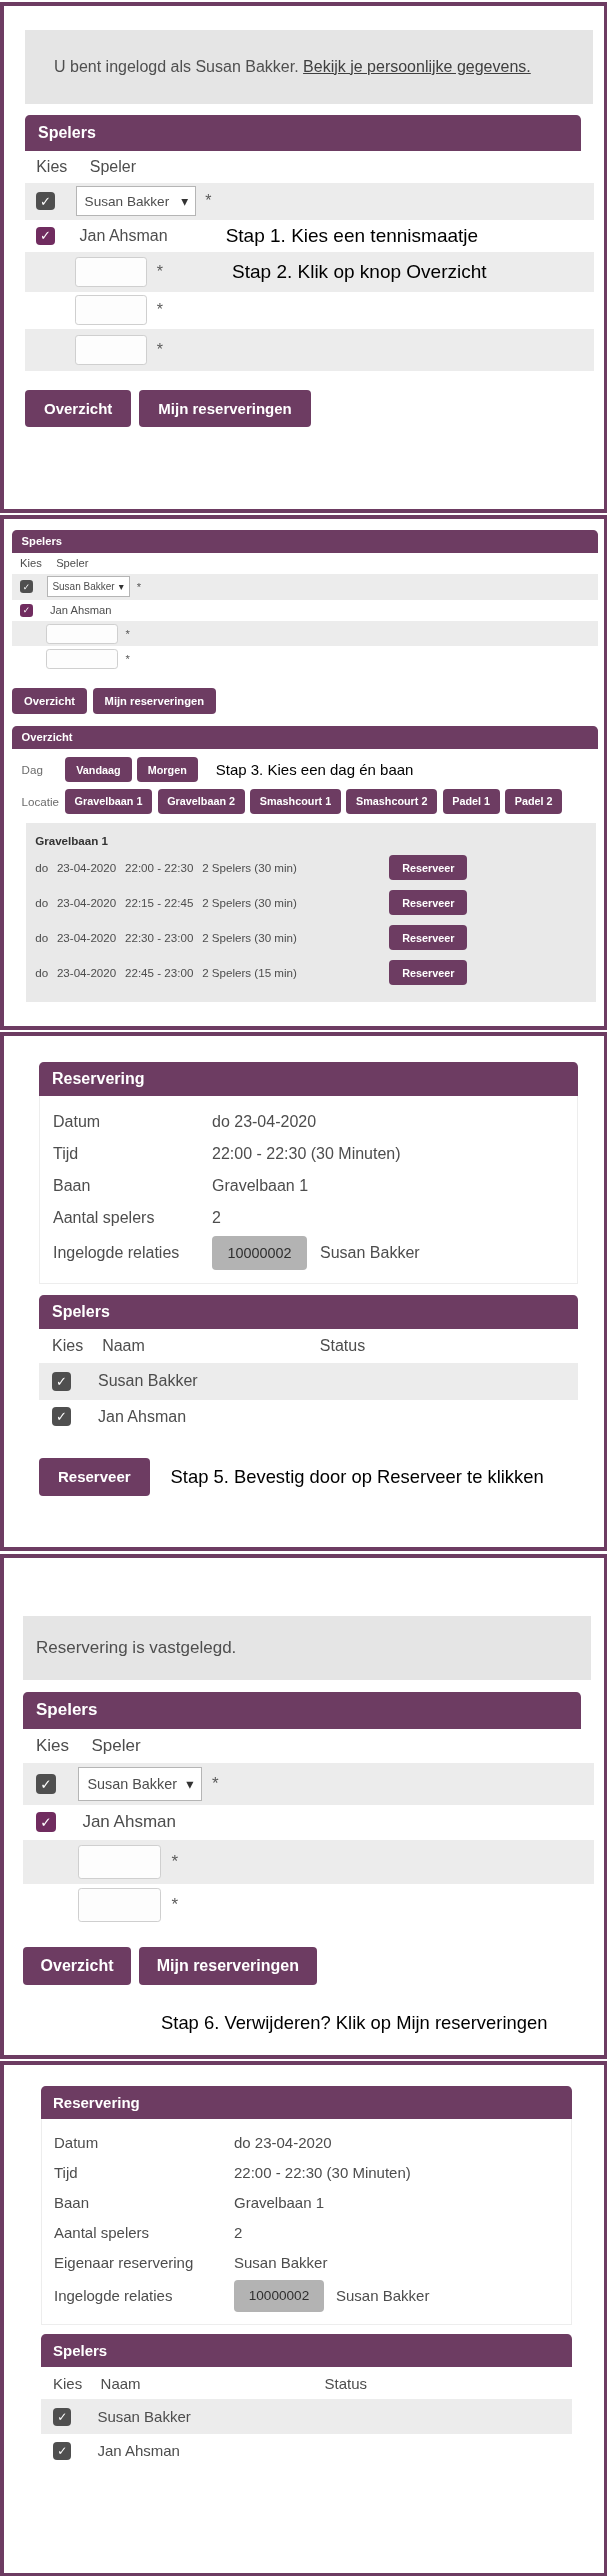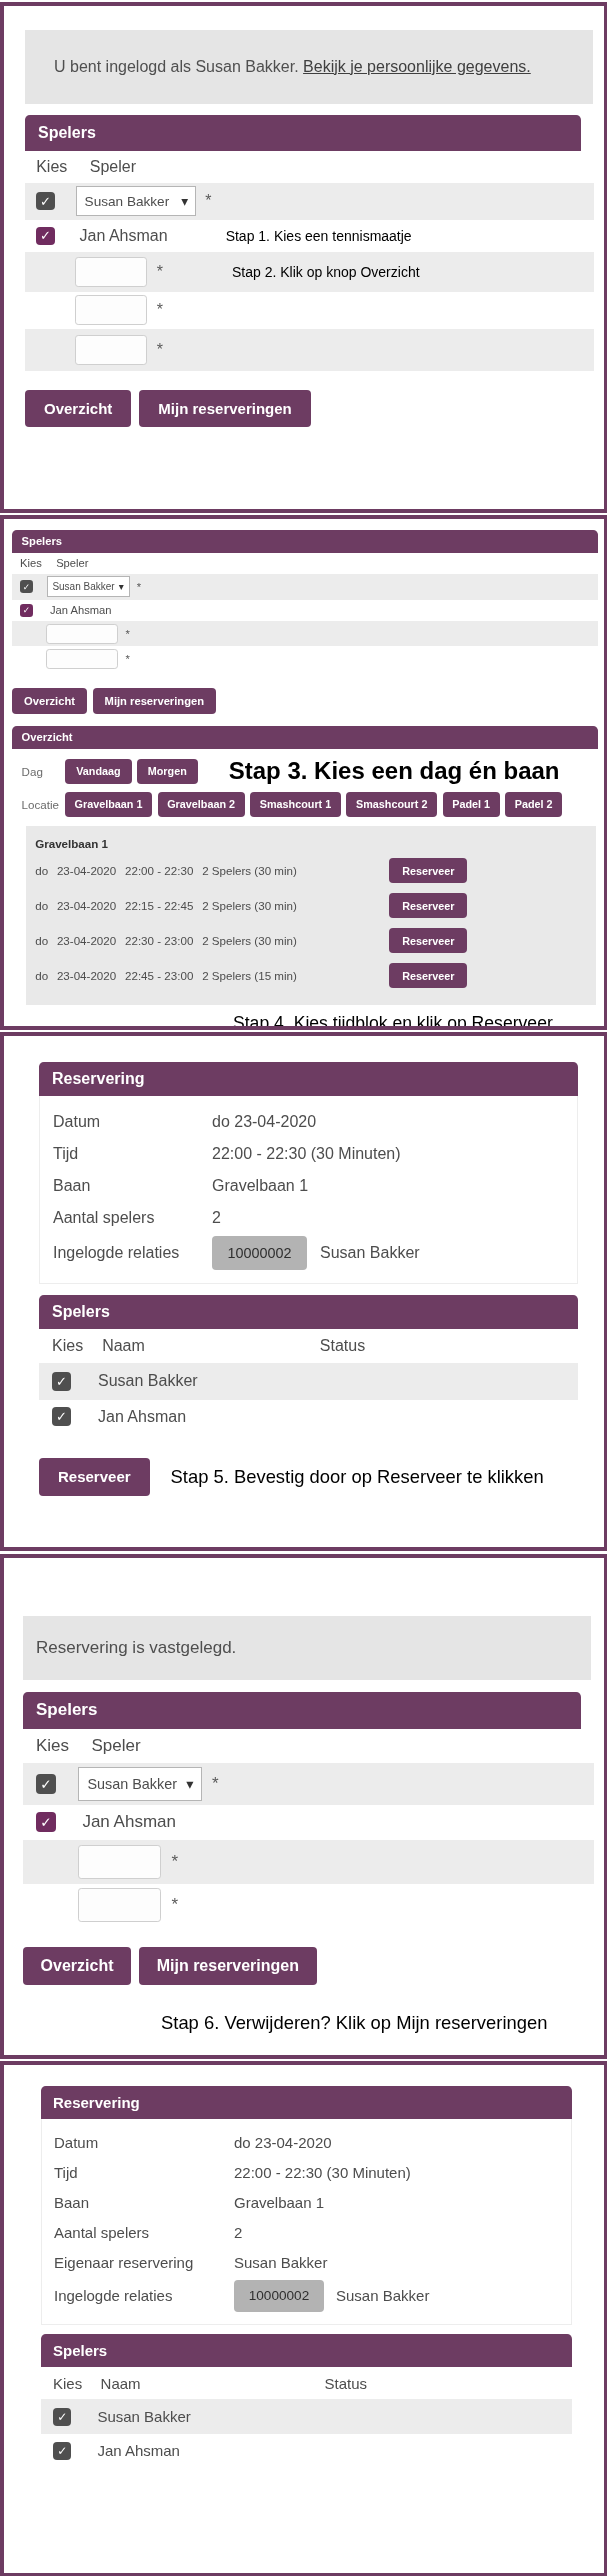--- a/index.html
+++ b/index.html
@@ -64,21 +64,21 @@
   .p1 .r-susan { height: 37px; }
   .p1 .r-jan { height: 32px; }
   .p1 .r-in1 { height: 40px; }
   .p1 .r-in2 { height: 37px; }
   .p1 .r-in3 { height: 42px; }
   .p1 .cb { width: 18.4px; height: 18.4px; font-size: 13px; }
   .p1 .select { width: 120px; height: 30px; font-size: 13.6px; padding: 0 6.4px 0 8px; margin-left: 21px; }
   .p1 .inputbox { width: 72px; height: 30px; margin-left: 39px; }
   .p1 .star { margin-left: 9.6px; font-size: 16px; }
   .p1 .name { margin-left: 25px; }
-  .p1 .step { font-size: 14px; }
+  .p1 .step { font-size: 19px; }
   .p1 .step-1 { margin-left: 58px; }
   .p1 .step-2 { margin-left: 69px; }
   .p1 .btnrow { margin-top: 19px; display: flex; gap: 8px; }
   .p1 .btn { height: 37px; font-size: 15px; padding: 0 19px; }
 
   
   .p2 { height: 515px; padding: 11.2px 6.4px 0 8px; font-size: 11.2px; }
   .p2 .bar { height: 22.4px; font-size: 11.2px; padding-left: 9.6px; }
   .p2 .cols { display: flex; height: 21px; align-items: center; padding-left: 8px; }
   .p2 .cols .c2 { margin-left: 14.4px; }
@@ -90,21 +90,21 @@
   .p2 .select { width: 83px; height: 21px; font-size: 10px; padding: 0 4.8px; margin-left: 13.6px; }
   .p2 .inputbox { width: 72px; height: 20px; margin-left: 26.4px; }
   .p2 .star { margin-left: 7.2px; }
   .p2 .name { margin-left: 17px; }
   .p2 .btnrow { margin-top: 17px; display: flex; gap: 5.6px; }
   .p2 .btn-sm { height: 26px; font-size: 11.2px; padding: 0 12px; }
   .p2 .bar-overzicht { margin-top: 12px; }
   .p2 .dagrow { margin-top: 8.8px; display: flex; align-items: center; }
   .p2 .dagrow .lbl, .p2 .locrow .lbl { width: 53px; padding-left: 9.6px; font-size: 11.6px; }
   .p2 .btn-day { height: 25px; font-size: 10.8px; padding: 0 11.2px; margin-right: 4.8px; }
-  .p2 .step-3 { font-size: 24px; margin-left: 26px; font-weight: bold; }
+  .p2 .step-3 { font-size: 15px; margin-left: 13px; }
   .p2 .locrow { margin-top: 6.4px; display: flex; align-items: center; }
   .p2 .btn-court { height: 25px; font-size: 10.8px; padding: 0 9.6px; margin-right: 5.6px; }
   .p2 .block { background: #e9e9e9; margin-top: 9.6px; margin-left: 13.6px; margin-right: 1.6px; padding: 8px 9.6px 11.2px 9.6px; }
   .p2 .block-title { font-weight: bold; color: #333; font-size: 11.6px; height: 19px; display: flex; align-items: center; }
   .p2 .slot { display: flex; align-items: center; height: 35px; }
   .p2 .slot-text { display: flex; gap: 8.8px; color: #4d4d4d; font-size: 11.6px; width: 354px; }
   .p2 .btn-res { height: 25px; font-size: 10.8px; padding: 0 13px; }
   .p2 .step-4 { font-size: 17.6px; margin-top: 8px; margin-left: 221px; }
 
   
@@ -310,21 +310,20 @@
     <div class="slot">
       <span class="slot-text">
         <span>do</span>
         <span>23-04-2020</span>
         <span>22:45 - 23:00</span>
         <span>2 Spelers (15 min)</span>
       </span>
       <button class="btn btn-res">Reserveer</button>
     </div>
   </div>
-  <div class="step step-4">Stap 4. Kies tijdblok en klik op Reserveer</div>
 </div>
 
 <div class="gap"></div>
 
 <div class="panel p3">
   <div class="bar">
     <span>Reservering</span>
   </div>
   <div class="body">
     <div class="field-row">

